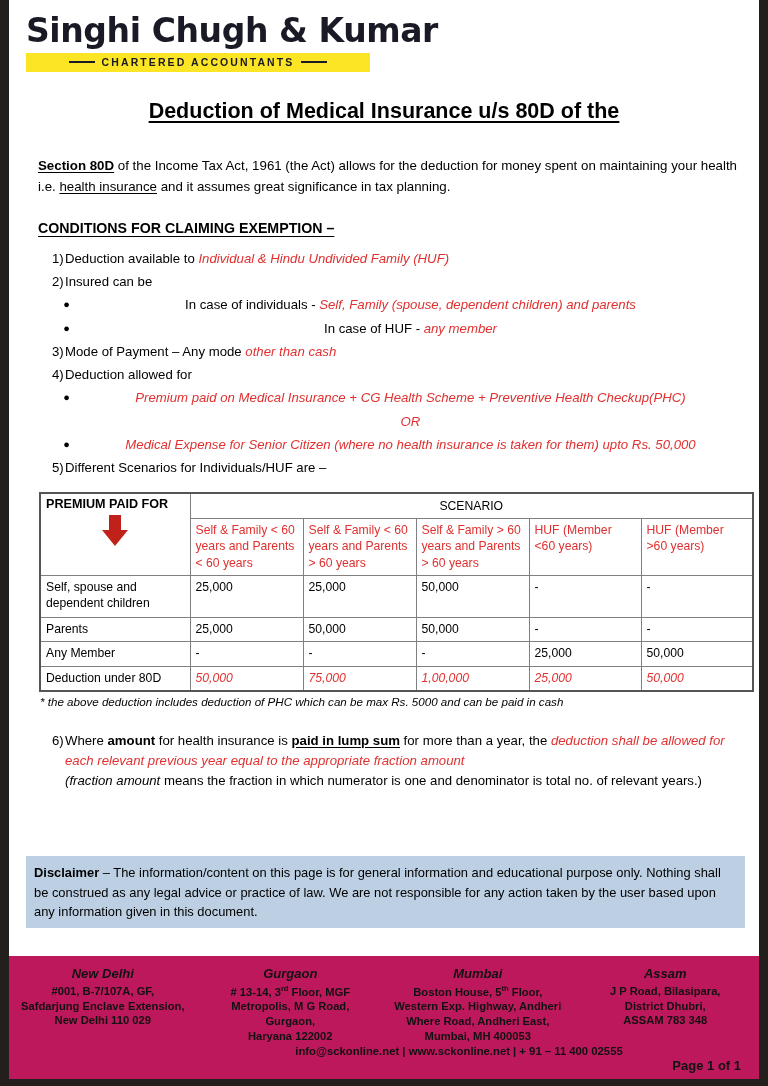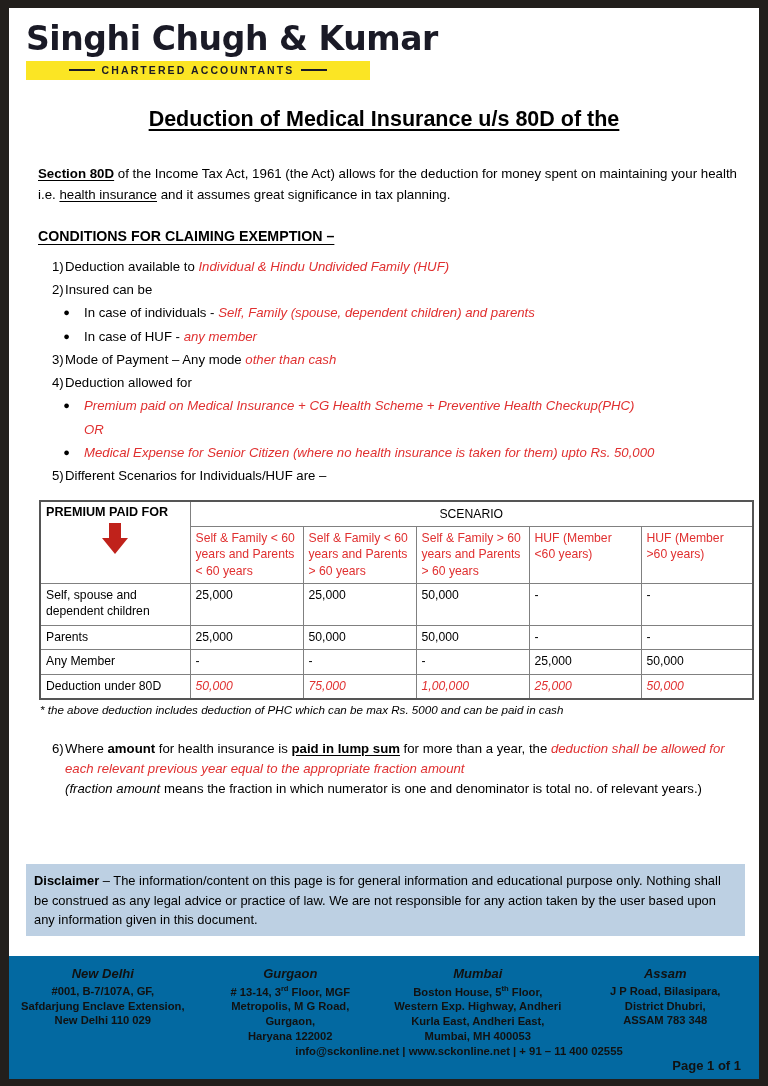--- a/index.html
+++ b/index.html
@@ -13,21 +13,21 @@
     font-family: "Liberation Sans", sans-serif;
     color: #000000;
     overflow: hidden;
   }
   .page {
     position: relative;
     width: 768px;
     height: 1086px;
     box-sizing: border-box;
     background: #221f1c;
-    padding: 8px 9px 7px 9px;
+    padding: 0 9px 7px 9px;
   }
   .page-inner {
     position: relative;
     width: 100%;
     height: 100%;
     background: #ffffff;
     box-sizing: border-box;
     overflow: hidden;
   }
 
@@ -138,21 +138,21 @@
   }
   .bullet-item > .marker {
     width: 46px;
     flex: 0 0 46px;
     text-align: right;
     padding-right: 14px;
     box-sizing: border-box;
     font-size: 11px;
     line-height: 1.75;
   }
-  .bullet-item > .txt { flex: 1; }
+  .bullet-item > .txt { flex: 1; text-align: center; }
 
   
   .tbl-wrap { margin: 13px 2px 0 1px; }
   table.scenario {
     border-collapse: collapse;
     width: 713px;
     table-layout: fixed;
   }
   table.scenario td, table.scenario th {
     border: 1px solid #808080;
@@ -233,21 +233,21 @@
     line-height: 1.52;
     box-sizing: border-box;
   }
 
   
   .footer {
     position: absolute;
     left: 0;
     right: 0;
     bottom: 0;
-    background: #0369a1;
+    background: #be185d;
     padding: 9px 0 6px 0;
   }
   .offices {
     display: flex;
     width: 100%;
   }
   .office {
     flex: 1;
     text-align: center;
     font-size: 11.2px;
@@ -457,21 +457,21 @@
           <div class="city">Gurgaon</div>
           <div># 13-14, 3<sup>rd</sup> Floor, MGF</div>
           <div>Metropolis, M G Road,</div>
           <div>Gurgaon,</div>
           <div>Haryana 122002</div>
         </div>
         <div class="office">
           <div class="city">Mumbai</div>
           <div>Boston House, 5<sup>th</sup> Floor,</div>
           <div>Western Exp. Highway, Andheri</div>
-          <div>Kurla East, Andheri East,</div>
+          <div>Where Road, Andheri East,</div>
           <div>Mumbai, MH 400053</div>
         </div>
         <div class="office">
           <div class="city">Assam</div>
           <div>J P Road, Bilasipara,</div>
           <div>District Dhubri,</div>
           <div>ASSAM 783 348</div>
         </div>
       </div>
       <div class="contact-line">info@sckonline.net | www.sckonline.net | + 91 – 11 400 02555</div>

